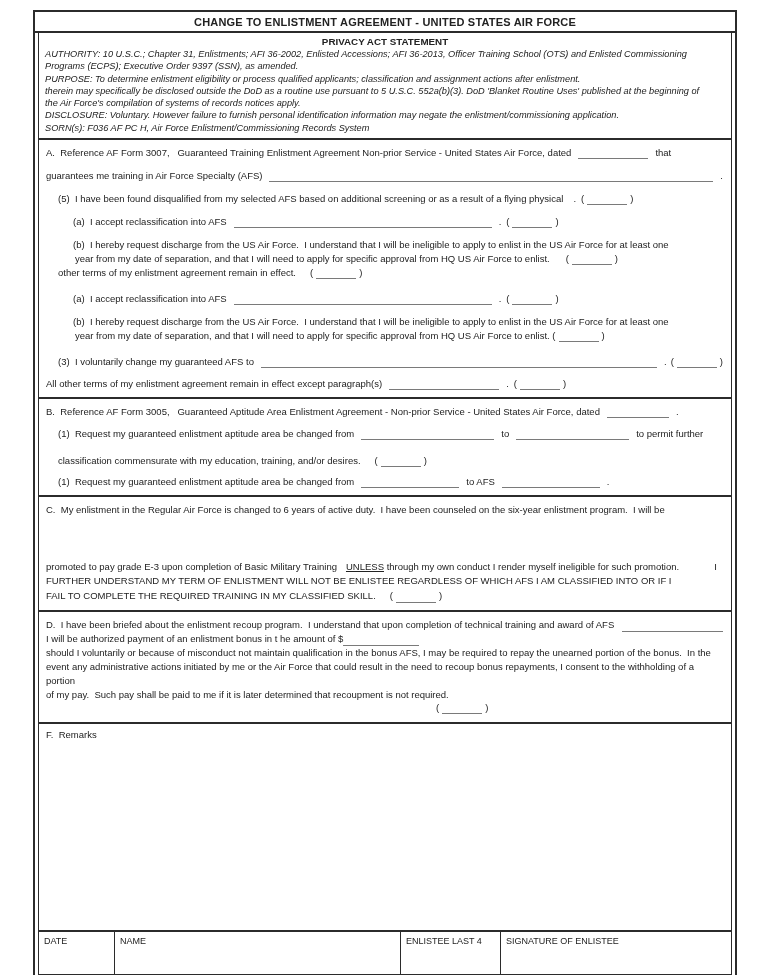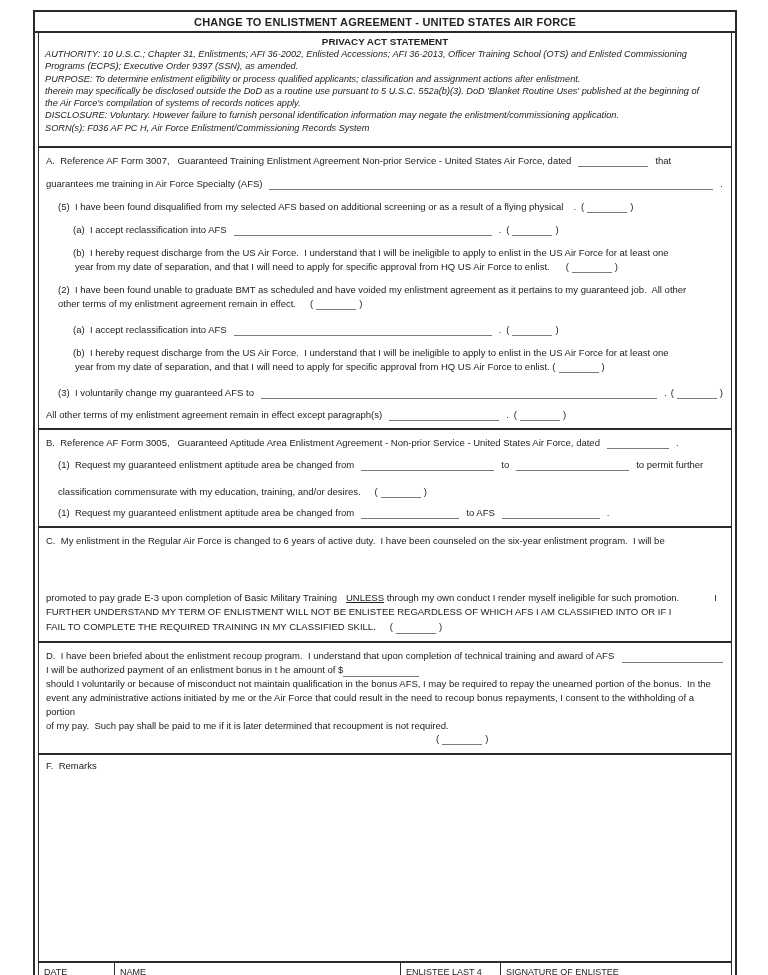--- a/index.html
+++ b/index.html
@@ -1,21 +1,21 @@
 <!DOCTYPE html>
 <html><head>
 <meta charset="utf-8">
 <style>
   html,body{margin:0;padding:0;background:#ffffff;}
   body{width:768px;height:975px;font-family:"Liberation Sans",sans-serif;color:#222;position:relative;}
   .page{position:absolute;left:33px;top:10px;width:704px;}
   .form-outer{border:2px solid #2b2b2b;}
   .form-inner{margin:0 3px 2px 3px;border-left:1.5px solid #2b2b2b;border-right:1.5px solid #2b2b2b;border-bottom:1.5px solid #2b2b2b;}
   .title-bar{border-bottom:2px solid #2b2b2b;text-align:center;font-weight:bold;font-size:11px;padding:4px 0 3px 0;letter-spacing:.2px;}
-  .privacy{border-bottom:2px solid #2b2b2b;padding:2px 6px 12px 6px;font-size:9.2px;font-style:italic;line-height:12.3px;}
+  .privacy{border-bottom:2px solid #2b2b2b;padding:2px 6px 4px 6px;font-size:9.2px;font-style:italic;line-height:12.3px;}
   .privacy-title{text-align:center;font-weight:bold;font-style:normal;font-size:9.8px;line-height:13px;}
   .sec{border-bottom:2px solid #2b2b2b;padding:6px 8px 7px 7px;font-size:9.5px;}
   .row{display:flex;align-items:baseline;line-height:13px;min-height:13px;}
   .t{white-space:pre-wrap;}
   .bl{display:inline-block;border-bottom:1.5px solid #7a7a7a;height:10px;flex:none;align-self:flex-end;}
   .mx{margin:0 7px;}
   .grow{flex:1 1 auto;}
   .pb{display:inline-flex;align-items:baseline;flex:none;white-space:pre;}
   .pb .bl{width:40px;margin:0 3px;}
   .dot{margin:0 5px 0 10px;}
@@ -69,23 +69,20 @@
           <span class="bl mx" style="width:258px"></span>
           <span class="t">.</span>
           <span class="pb" style="margin-left:5px"><span class="t">(</span><span class="bl"></span><span class="t">)</span></span>
         </div>
         <div class="row in2" style="margin-top:10px">
           <span class="t">(b)  I hereby request discharge from the US Air Force.  I understand that I will be ineligible to apply to enlist in the US Air Force for at least one</span>
         </div>
         <div class="row in3" style="margin-top:1px">
           <span class="t">year from my date of separation, and that I will need to apply for specific approval from HQ US Air Force to enlist.</span>
           <span class="pb" style="margin-left:16px"><span class="t">(</span><span class="bl"></span><span class="t">)</span></span>
-        </div>
-        <div class="row in1" style="margin-top:10px">
-          <span class="t">(2)  I have been found unable to graduate BMT as scheduled and have voided my enlistment agreement as it pertains to my guaranteed job.  All other</span>
         </div>
         <div class="row in1" style="margin-top:1px">
           <span class="t">other terms of my enlistment agreement remain in effect.</span>
           <span class="pb" style="margin-left:14px"><span class="t">(</span><span class="bl"></span><span class="t">)</span></span>
         </div>
         <div class="row in2" style="margin-top:13px">
           <span class="t">(a)  I accept reclassification into AFS</span>
           <span class="bl mx" style="width:258px"></span>
           <span class="t">.</span>
           <span class="pb" style="margin-left:5px"><span class="t">(</span><span class="bl"></span><span class="t">)</span></span>

